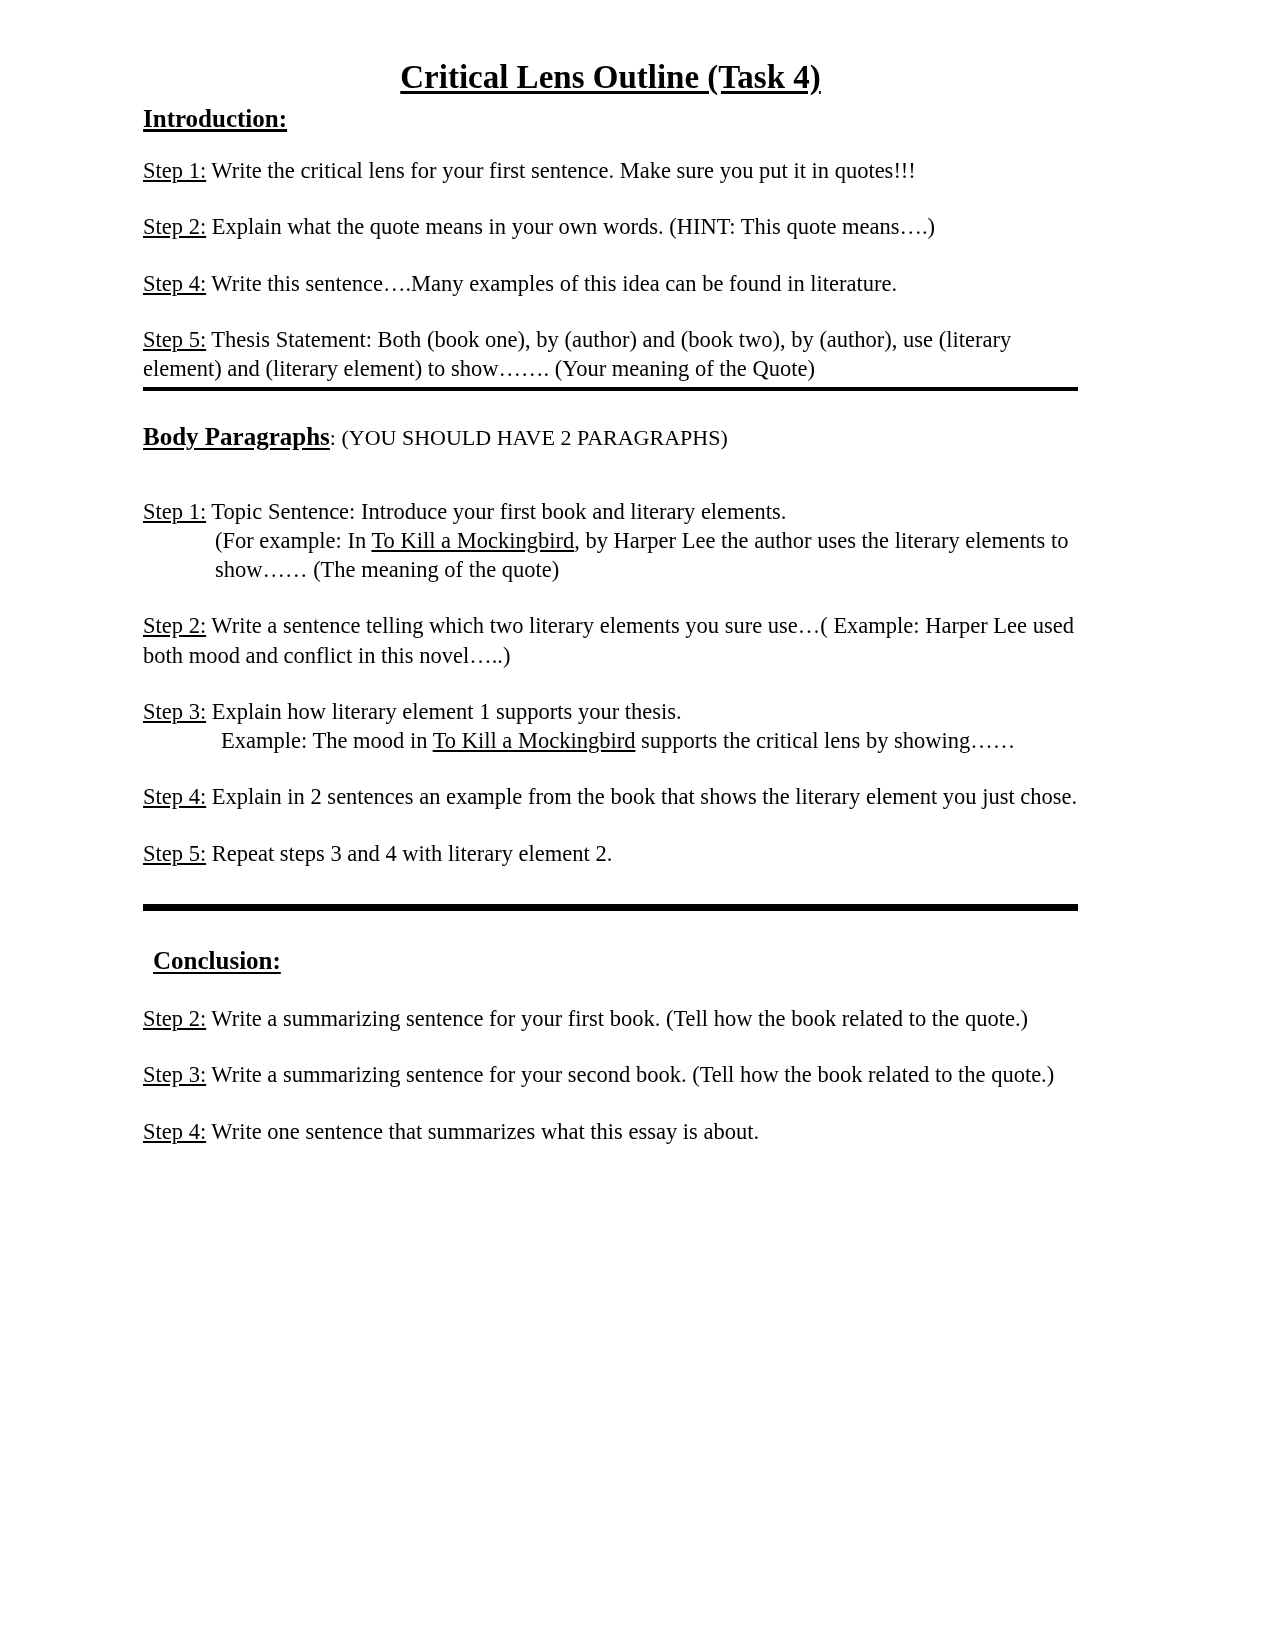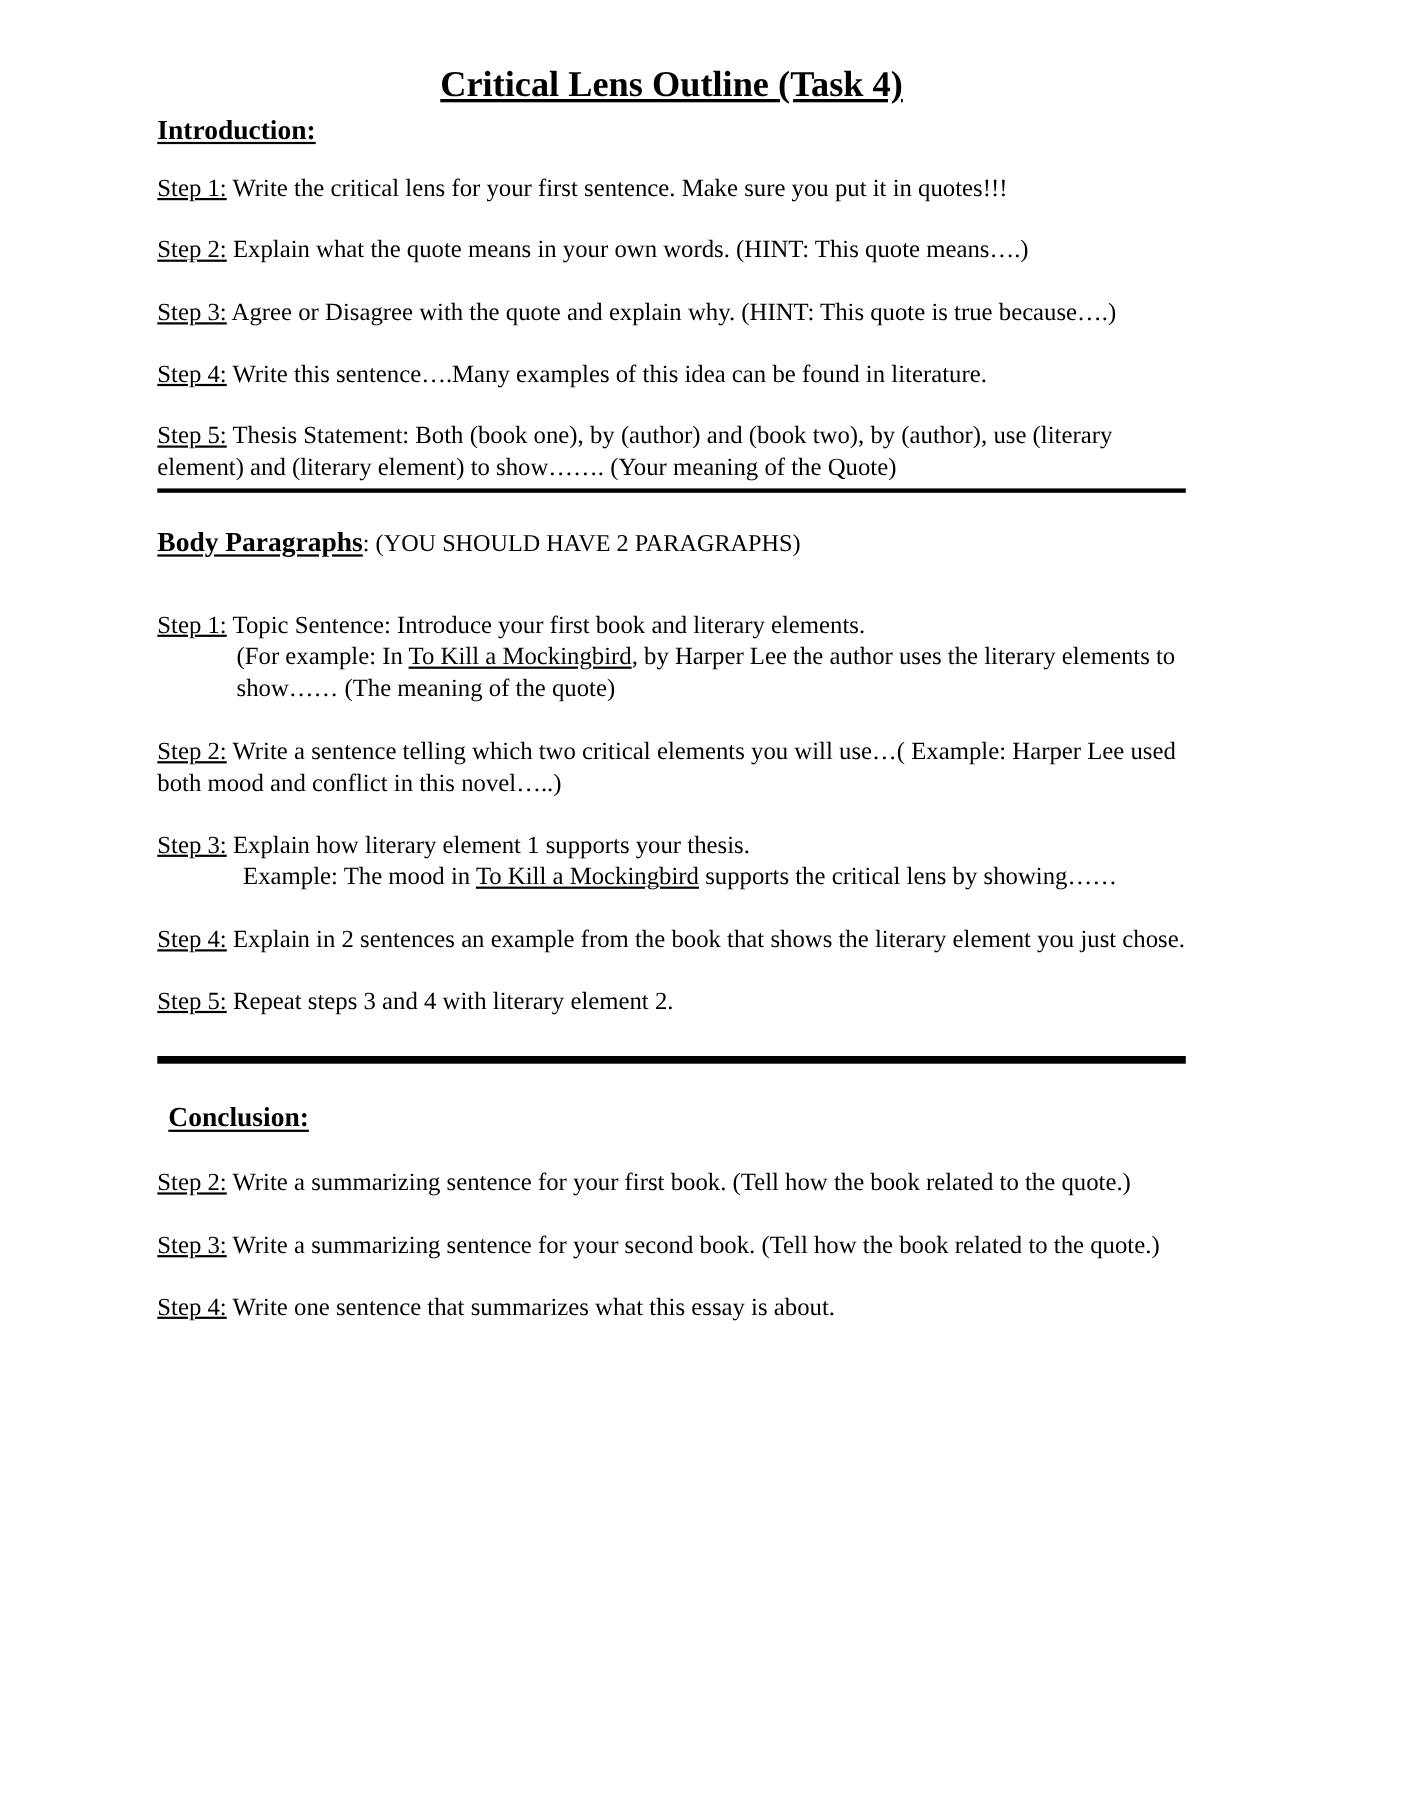--- a/index.html
+++ b/index.html
@@ -52,21 +52,21 @@
   }
   .section-head .u {
     text-decoration: underline;
     text-underline-offset: 3px;
   }
   .section-head .tail {
     font-weight: normal;
     font-size: 22px;
   }
 
-  #intro-heading { margin-top: 0; margin-bottom: 22px; }
+  #intro-heading { margin-top: 0; margin-bottom: 22px; text-decoration: underline; }
   #body-heading  { margin-top: 0; margin-bottom: 0; }
   #conclusion-heading {
     margin: 0 0 0 10px;
   }
 
   
   .step {
     font-size: 22.5px;
     line-height: 1.30;
     margin: 0 0 27px 0;
@@ -128,35 +128,34 @@
   <div class="content">
 
     <h1 class="doc-title"><span class="u">Critical Lens Outline (Task 4)</span></h1>
 
     <h2 class="section-head" id="intro-heading"><span class="u">Introduction:</span></h2>
 
     <p class="step"><span class="lbl">Step 1:</span><span> Write the critical lens for your first sentence.  Make sure you put it in quotes!!!</span></p>
 
     <p class="step"><span class="lbl">Step 2:</span><span> Explain what the quote means in your own words. (HINT: This quote means….)</span></p>
 
-    <p class="step"><span class="lbl">Step 3:</span><span> Agree or Disagree with the quote and explain why. (HINT: This quote is true because….)</span></p>
 
     <p class="step"><span class="lbl">Step 4:</span><span> Write this sentence….Many examples of this idea can be found in literature.</span></p>
 
     <p class="step flush" style="margin-bottom:0;"><span class="lbl">Step 5:</span><span> Thesis Statement: Both (book one), by (author) and (book two), by (author), use (literary element) and (literary element) to show……. (Your meaning of the Quote)</span></p>
 
     <hr class="rule rule-thin">
 
     <h2 class="section-head" id="body-heading"><span class="u">Body Paragraphs</span><span class="tail">: (YOU SHOULD HAVE 2 PARAGRAPHS)</span></h2>
 
     <div class="gap-md"></div>
 
     <p class="step"><span class="lbl">Step 1:</span><span> Topic Sentence: Introduce your first book and literary elements.</span><span class="subline"><span>(For example: In </span><span class="ul">To Kill a Mockingbird</span><span>, by Harper Lee the author uses the literary elements to show…… (The meaning of the quote)</span></span></p>
 
-    <p class="step flush"><span class="lbl">Step 2:</span><span>  Write a sentence telling which two critical elements you will use…( </span><span class="b">Example:</span><span> Harper Lee used both mood and conflict in this novel…..)</span></p>
+    <p class="step flush"><span class="lbl">Step 2:</span><span>  Write a sentence telling which two literary elements you sure use…( </span><span class="b">Example:</span><span> Harper Lee used both mood and conflict in this novel…..)</span></p>
 
     <p class="step"><span class="lbl">Step 3:</span><span>  Explain how literary element 1 supports your thesis.</span><span class="subline-sm"><span> Example: The mood in </span><span class="ul">To Kill a Mockingbird</span><span> supports the critical lens by showing……</span></span></p>
 
     <p class="step indent-cont"><span class="lbl">Step 4:</span><span> Explain in 2 sentences an example from the book that shows the literary element you just chose.</span></p>
 
     <p class="step"><span class="lbl">Step 5:</span><span>  Repeat steps 3 and 4 with literary element 2.</span></p>
 
 
     <hr class="rule rule-thick">
 

